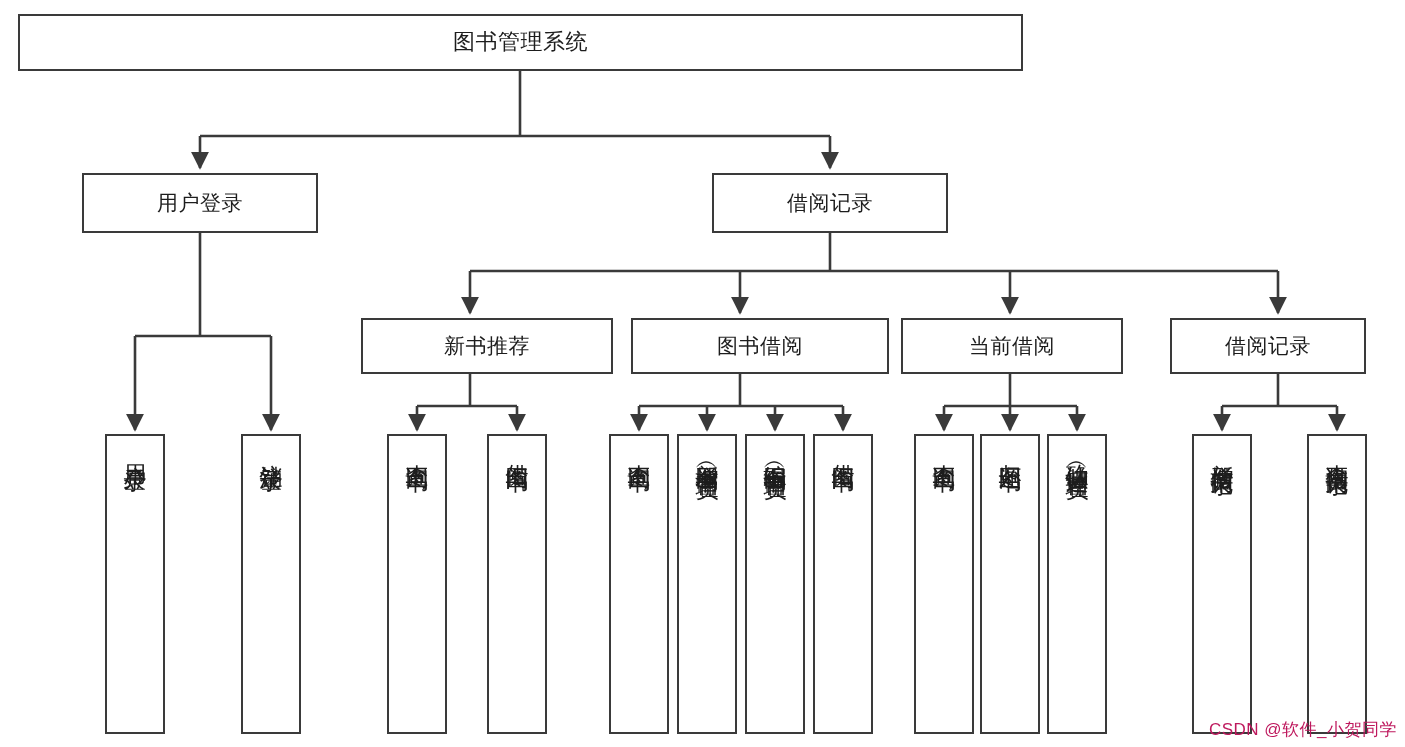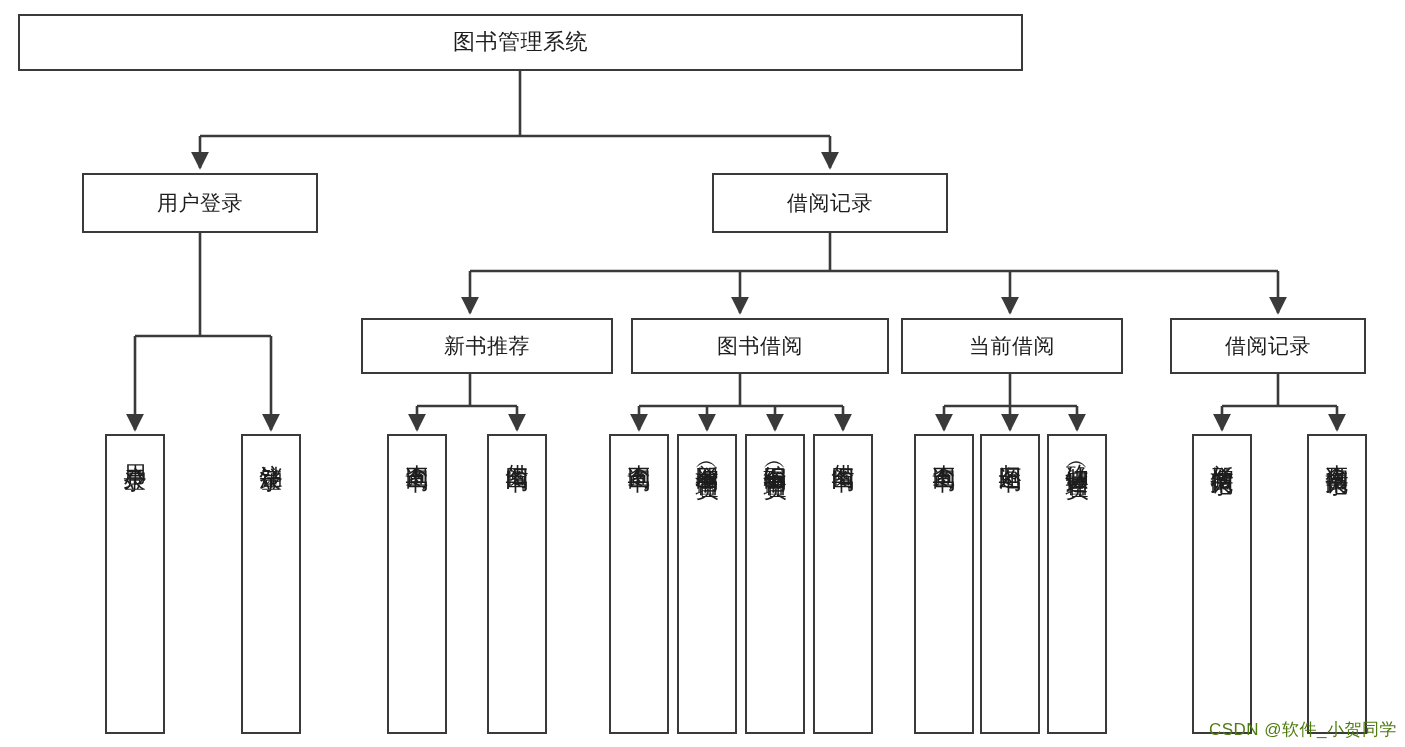--- a/index.html
+++ b/index.html
@@ -60,21 +60,21 @@
     font-size: 23px;
     line-height: 1.18;
     letter-spacing: 2px;
     white-space: nowrap;
   }
   #watermark {
     position: absolute;
     right: 8px;
     bottom: 6px;
     font-size: 17px;
-    color: #4d7c0f;
+    color: #be185d;
     white-space: nowrap;
     letter-spacing: 0.5px;
   }
 </style>
 </head>
 <body>
 
 <div id="diagram-root">
 
   <svg id="edge-layer" viewBox="0 0 1405 747" width="1405" height="747" xmlns="http://www.w3.org/2000/svg">

